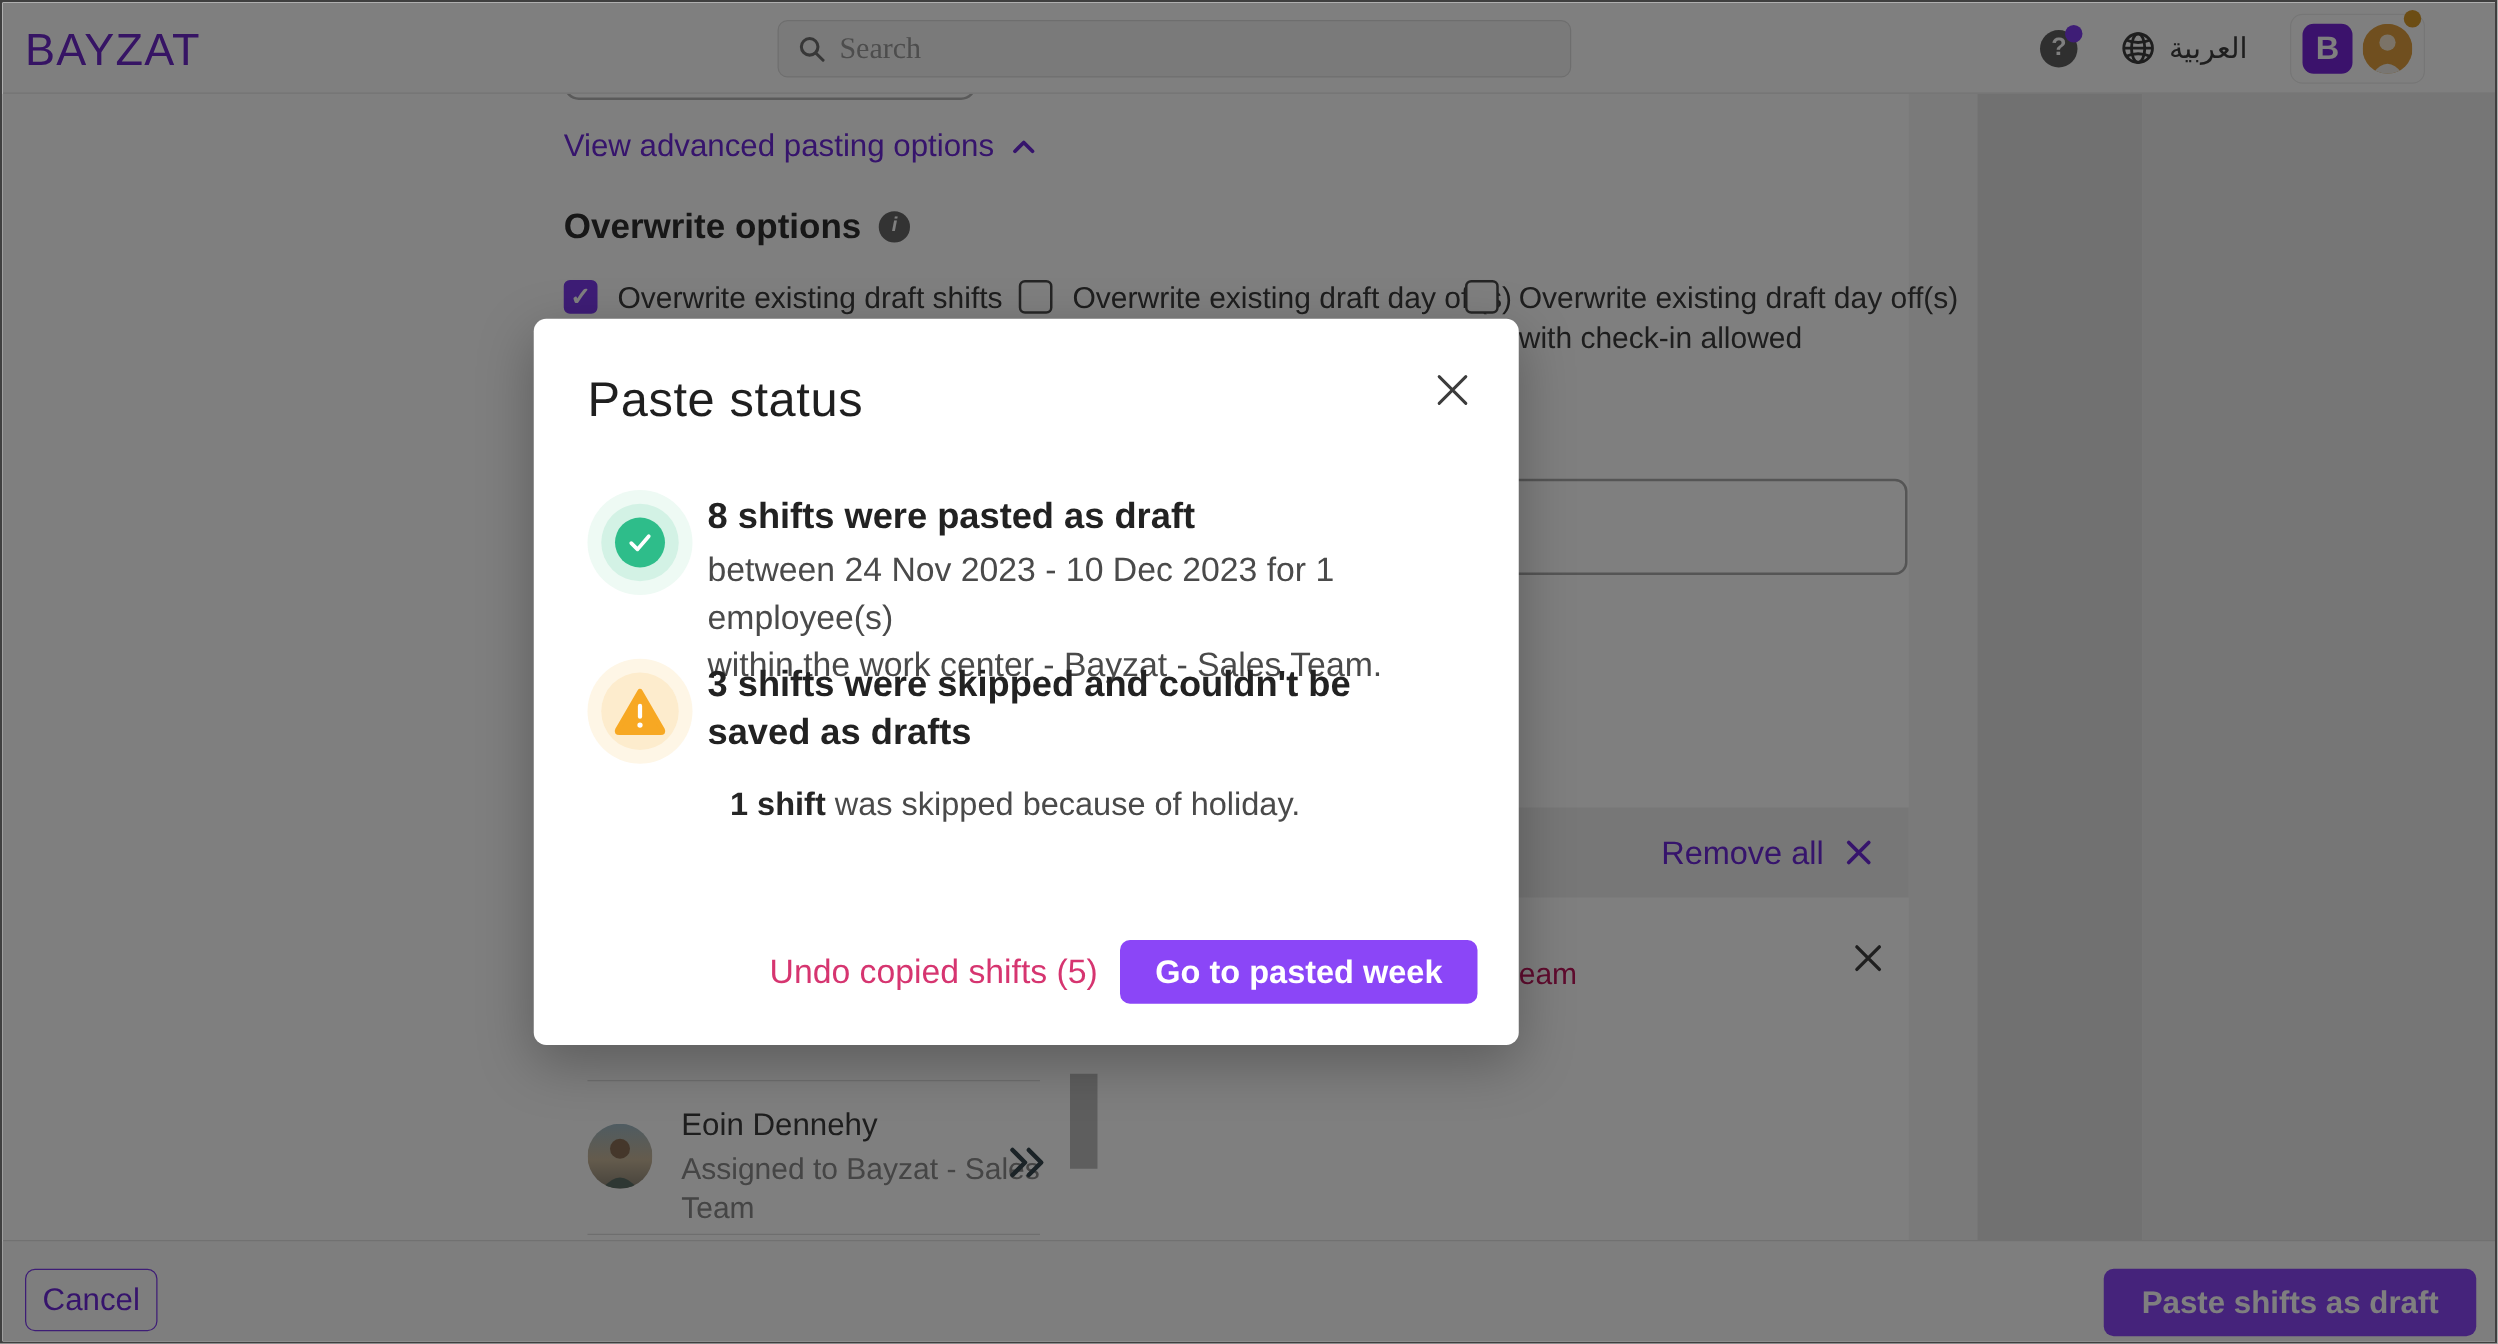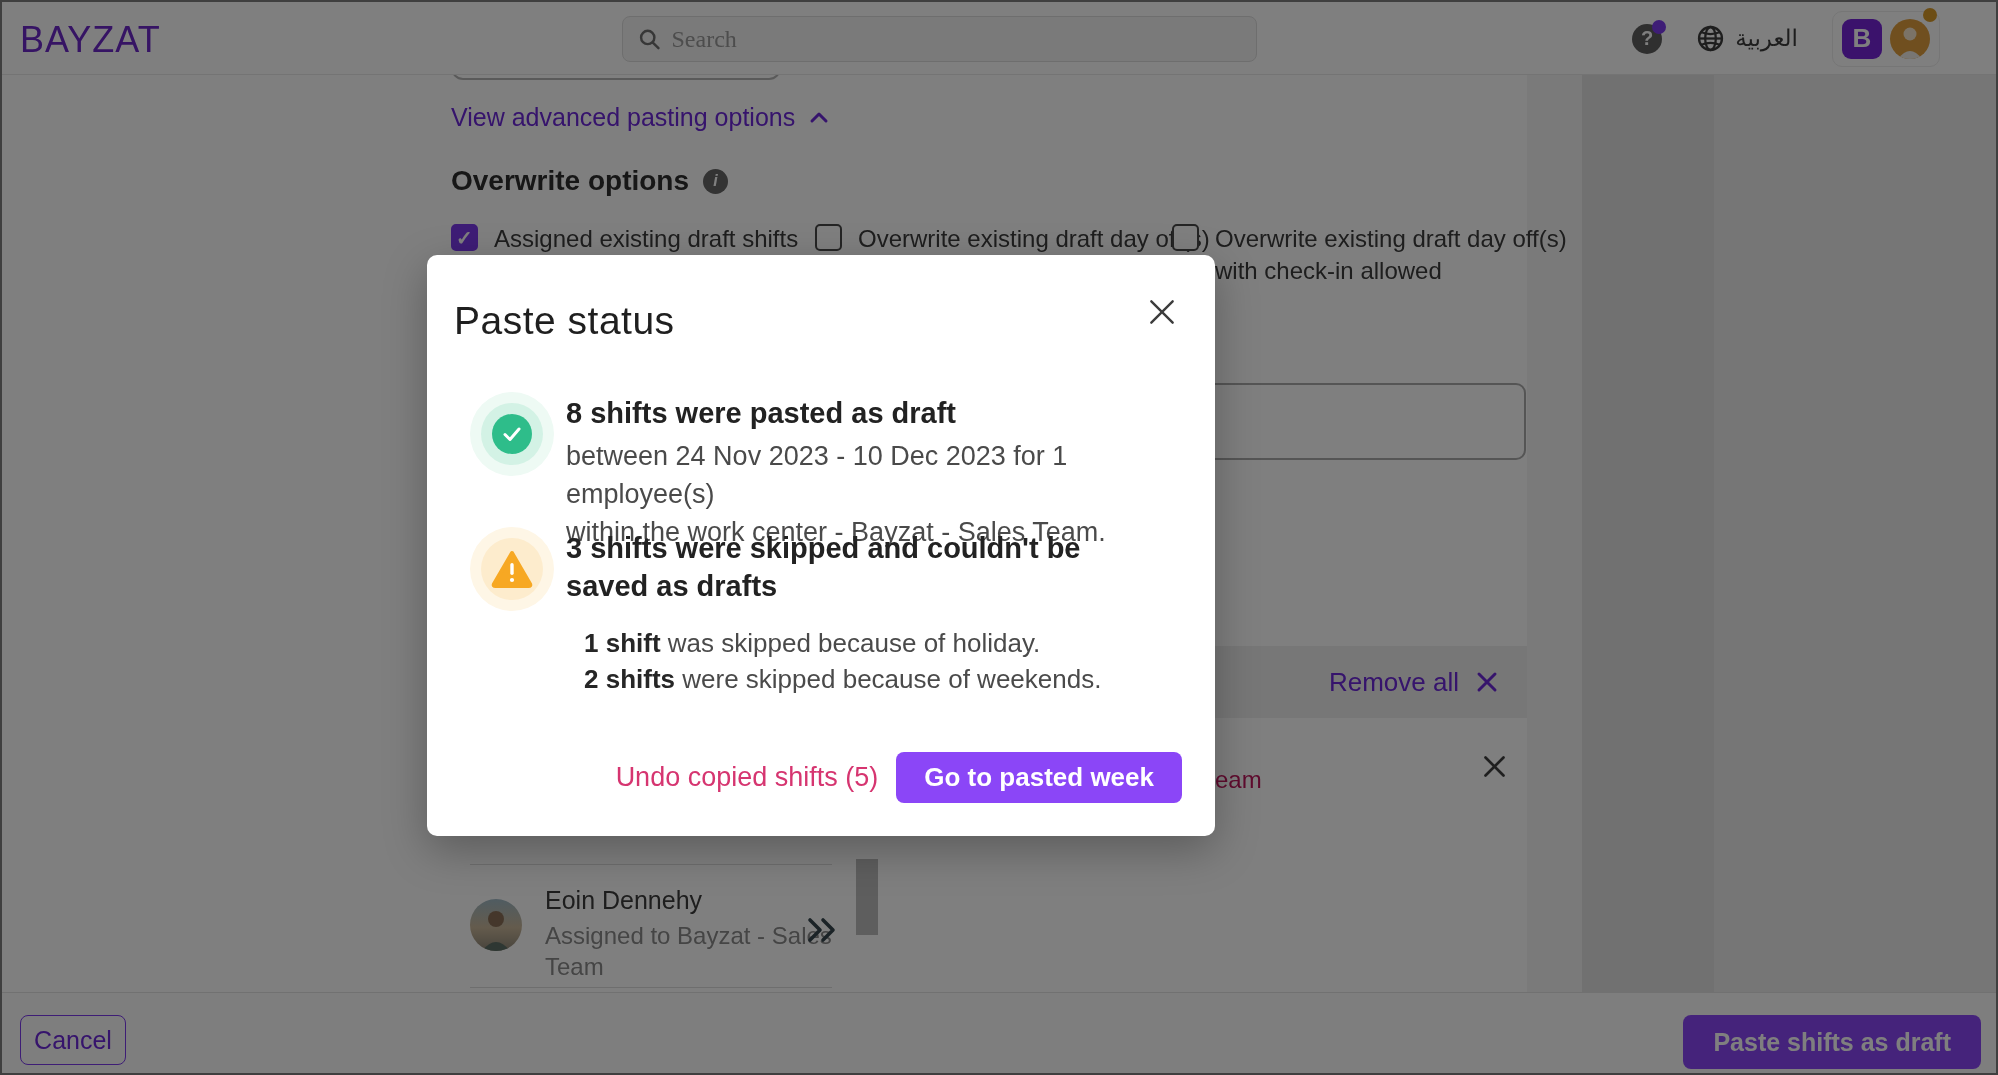--- a/index.html
+++ b/index.html
@@ -87,21 +87,21 @@
   .btn-cancel { position:absolute; left:18px; top:22px; width:106px; height:50px;
                 border:1.5px solid #7c3aed; border-radius:8px; background:transparent;
                 color:#6d28d9; font-size:25px; font-weight:500; font-family:inherit; cursor:pointer; }
   .btn-paste { position:absolute; right:15px; top:22px; height:54px; padding:0 30px;
                border:none; border-radius:8px; background:#8b46f7; color:#ffffff;
                font-size:25px; font-weight:700; font-family:inherit; cursor:pointer; }
 
   
   .overlay { position:absolute; inset:0; background:rgba(0,0,0,0.5); z-index:5; }
   .modal { position:absolute; left:425px; top:253px; width:788px; height:581px; background:#ffffff;
-           border-radius:10px; box-shadow:0 14px 44px rgba(0,0,0,0.28); z-index:10; padding:44px 27px; }
+           border-radius:10px; box-shadow:0 14px 44px rgba(0,0,0,0.28); z-index:10; padding:44px 43px; }
   .modal-title { font-size:39px; font-weight:500; color:#1f1f1f; letter-spacing:0.5px; }
   .modal-close { position:absolute; right:34px; top:38px; width:38px; height:38px; cursor:pointer;
                  display:flex; align-items:center; justify-content:center; }
 
   .status-row { position:absolute; left:43px; display:flex; gap:12px; }
   .status-icon { width:84px; height:84px; border-radius:50%; flex:none;
                  display:flex; align-items:center; justify-content:center; }
   .icon-mid { width:62px; height:62px; border-radius:50%; display:flex; align-items:center; justify-content:center; }
   .success .status-icon { background:#eefaf4; }
   .success .icon-mid { background:#d3f2e5; }
@@ -145,21 +145,21 @@
     </div>
 
     <div class="section-head">
       <span>Overwrite options</span>
       <span class="info-circle">i</span>
     </div>
 
     <div class="cb-item checked" style="left:449px;">
       <span class="cb-box">✓</span>
       <span class="cb-text">
-        <span>Assigned existing draft shifts</span><br>
+        <span>Overwrite existing draft shifts</span><br>
         
       </span>
     </div>
     <div class="cb-item" style="left:813px;">
       <span class="cb-box"></span>
       <span class="cb-text">
         <span>Overwrite existing draft day off(s)</span><br>
         
       </span>
     </div>
@@ -296,23 +296,20 @@
         </div>
       </div>
       <div class="status-text">
         <div class="status-head">3 shifts were skipped and couldn't be saved as drafts</div>
       </div>
     </div>
 
     <div class="reason reason-1">
       <b>1 shift</b><span> was skipped because of holiday.</span>
     </div>
-    <div class="reason reason-2">
-      <b>2 shifts</b><span> were skipped because of weekends.</span>
-    </div>
 
     <div class="modal-actions">
       <span class="undo-link">Undo copied shifts (5)</span>
       <button class="btn-goto">Go to pasted week</button>
     </div>
   </div>
 
 </div>
 
 </body></html>

